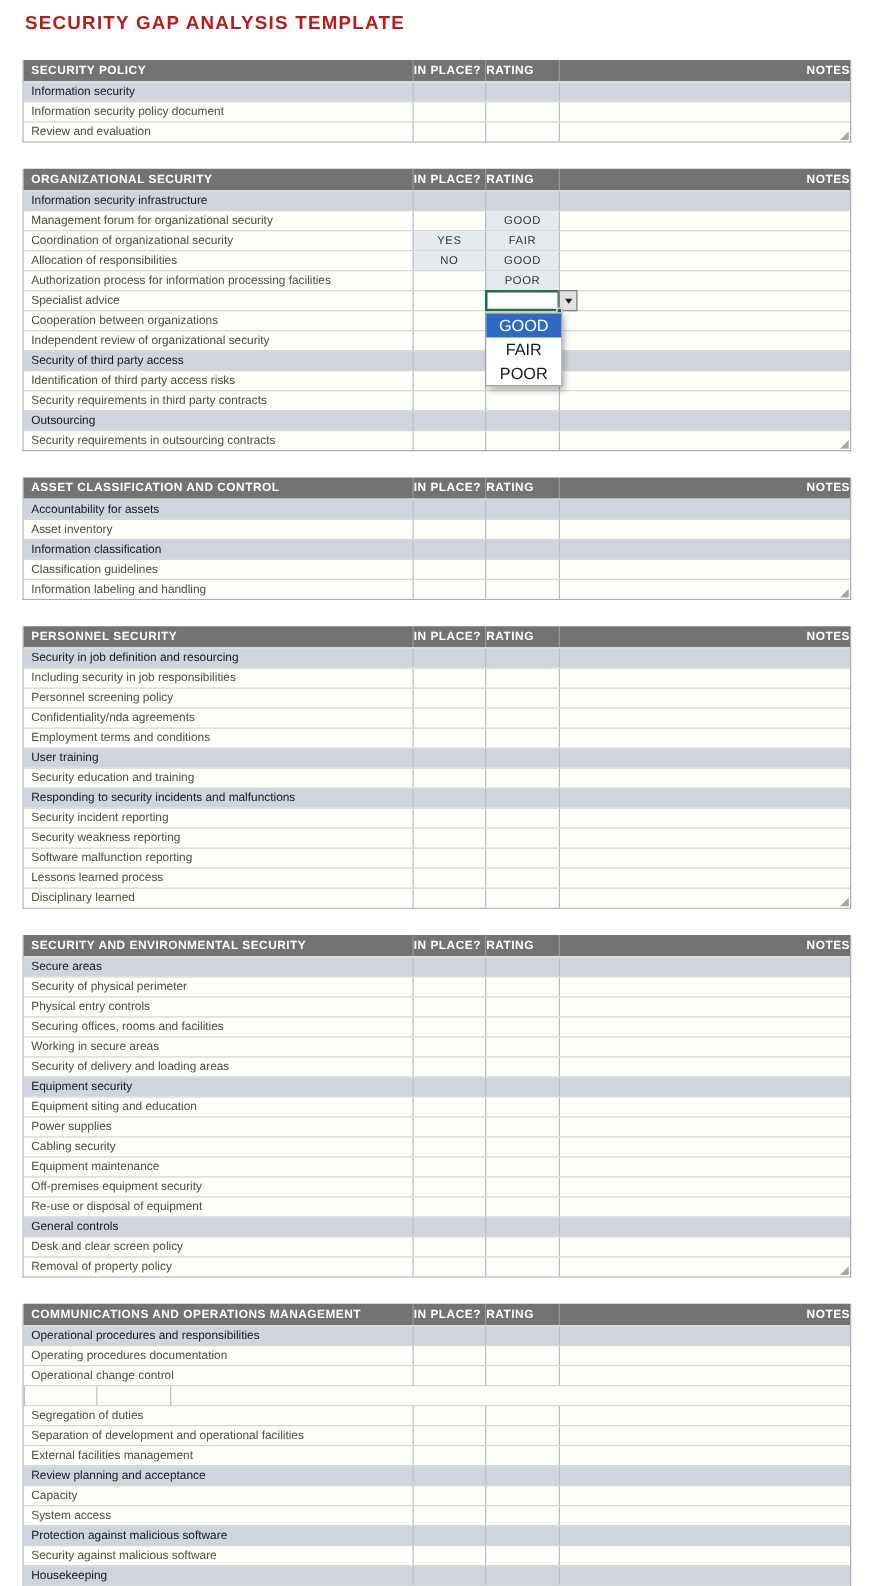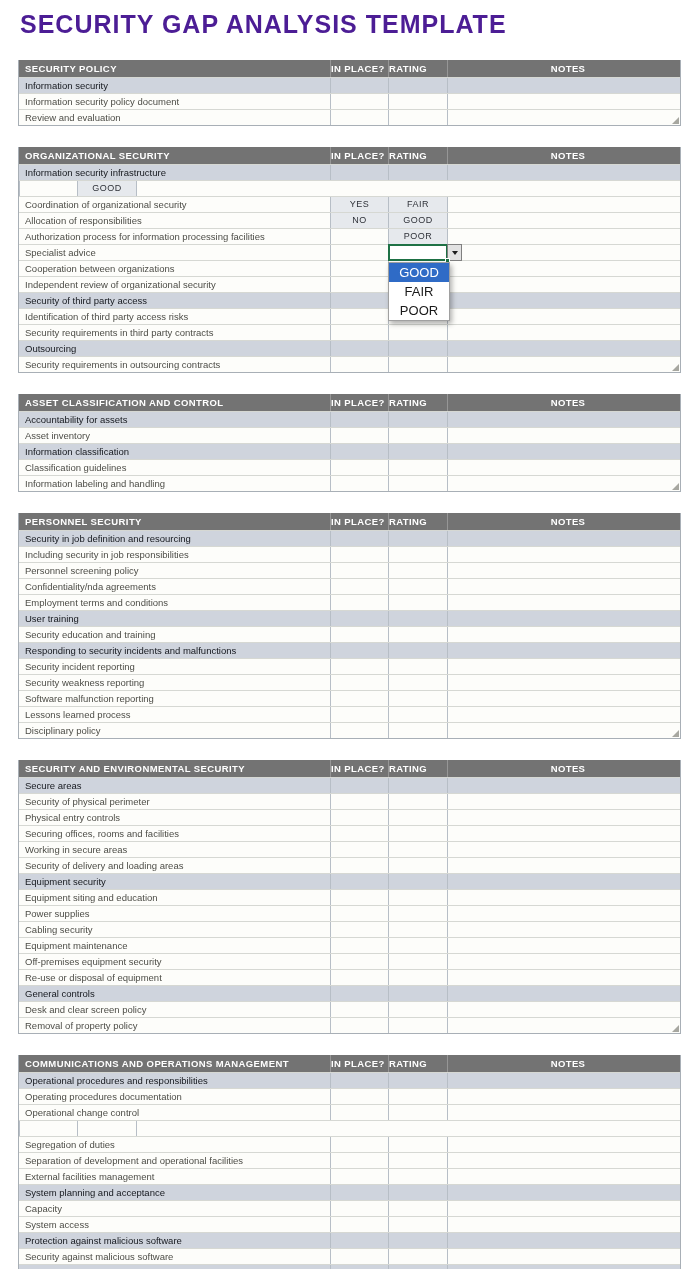--- a/index.html
+++ b/index.html
@@ -4,21 +4,21 @@
 <style>
   * { box-sizing: border-box; margin: 0; padding: 0; }
   html, body { background: #ffffff; }
   body {
     width: 698px; height: 1269px; overflow: hidden;
     font-family: "Liberation Sans", "DejaVu Sans", sans-serif;
     color: #4d4d47;
   }
   .page { padding: 8px 0 0 18px; }
   .page-title {
-    font-size: 25px; font-weight: bold; color: #4c1d95;
+    font-size: 15px; font-weight: bold; color: #b91c1c;
     letter-spacing: 1px; margin: 2px 0 12px 2px;
   }
   .tbl {
     width: 663px; margin: 0 0 15px 0;
     border: 1px solid #a8afb6; border-top: none;
     background: #fff; position: relative;
   }
   .thead {
     display: flex; height: 17px; line-height: 17px;
     background: #737373; color: #ffffff; font-weight: bold;
@@ -29,21 +29,21 @@
   .row { display: flex; height: 16px; line-height: 15px; border-top: 1px solid #d6d8d3; background: #fdfdfa; }
   .row.sub .c { background: #cfd4dd; }
   .row.sub .c-item { font-weight: normal; color: #15181e; }
   .c { position: relative; font-size: 9.5px; overflow: visible; }
   .c-item  { width: 311px; padding: 0 6px; white-space: nowrap; }
   .c-inplace { width: 58px; text-align: center; border-left: 1px solid #b7bec6; }
   .c-rating  { width: 59px; text-align: center; border-left: 1px solid #b7bec6; }
   .c-notes   { flex: 1; border-left: 1px solid #b7bec6; }
   .th-title { width: 311px; padding: 0 6px; }
   .thead .c-inplace, .thead .c-rating { text-align: left; }
-  .thead .c-notes { text-align: center; padding-left: 8px; }
+  .thead .c-notes { text-align: right; padding-left: 8px; }
   .cell.filled { background: #e6e9ed; color: #2e3138; font-size: 9px; letter-spacing: 0.5px; }
   
   .sel-box {
     position: absolute; left: -1px; right: -1px; top: -1px; bottom: -1px;
     border: 2px solid #1e7145; background: #ffffff; z-index: 5;
   }
   .dd-btn {
     position: absolute; left: 100%; top: -1px; width: 15px; height: 17px;
     background: #e2e2e2; border: 1px solid #7f7f7f; z-index: 6;
     display: flex; align-items: center; justify-content: center; cursor: pointer;
@@ -111,20 +111,21 @@
           <div class="c c-rating">RATING</div>
           <div class="c c-notes">NOTES</div>
         </div>
         <div class="row sub">
           <div class="c c-item cell">Information security infrastructure</div>
           <div class="c c-inplace cell"></div>
           <div class="c c-rating cell"></div>
           <div class="c c-notes cell"></div>
         </div>
         <div class="row">
+          <div class="c c-item cell">Management forum for organizational security</div>
           <div class="c c-inplace cell"></div>
           <div class="c c-rating cell filled">GOOD</div>
           <div class="c c-notes cell"></div>
         </div>
         <div class="row">
           <div class="c c-item cell">Coordination of organizational security</div>
           <div class="c c-inplace cell filled">YES</div>
           <div class="c c-rating cell filled">FAIR</div>
           <div class="c c-notes cell"></div>
         </div>
@@ -315,21 +316,21 @@
           <div class="c c-rating cell"></div>
           <div class="c c-notes cell"></div>
         </div>
         <div class="row">
           <div class="c c-item cell">Lessons learned process</div>
           <div class="c c-inplace cell"></div>
           <div class="c c-rating cell"></div>
           <div class="c c-notes cell"></div>
         </div>
         <div class="row">
-          <div class="c c-item cell">Disciplinary policy</div>
+          <div class="c c-item cell">Disciplinary learned</div>
           <div class="c c-inplace cell"></div>
           <div class="c c-rating cell"></div>
           <div class="c c-notes cell">
             <div class="resize-handle"></div>
           </div>
         </div>
       </div>
       <div class="tbl">
         <div class="thead">
           <div class="c th-title">SECURITY AND ENVIRONMENTAL SECURITY</div>
@@ -478,21 +479,21 @@
           <div class="c c-rating cell"></div>
           <div class="c c-notes cell"></div>
         </div>
         <div class="row">
           <div class="c c-item cell">External facilities management</div>
           <div class="c c-inplace cell"></div>
           <div class="c c-rating cell"></div>
           <div class="c c-notes cell"></div>
         </div>
         <div class="row sub">
-          <div class="c c-item cell">System planning and acceptance</div>
+          <div class="c c-item cell">Review planning and acceptance</div>
           <div class="c c-inplace cell"></div>
           <div class="c c-rating cell"></div>
           <div class="c c-notes cell"></div>
         </div>
         <div class="row">
           <div class="c c-item cell">Capacity</div>
           <div class="c c-inplace cell"></div>
           <div class="c c-rating cell"></div>
           <div class="c c-notes cell"></div>
         </div>

